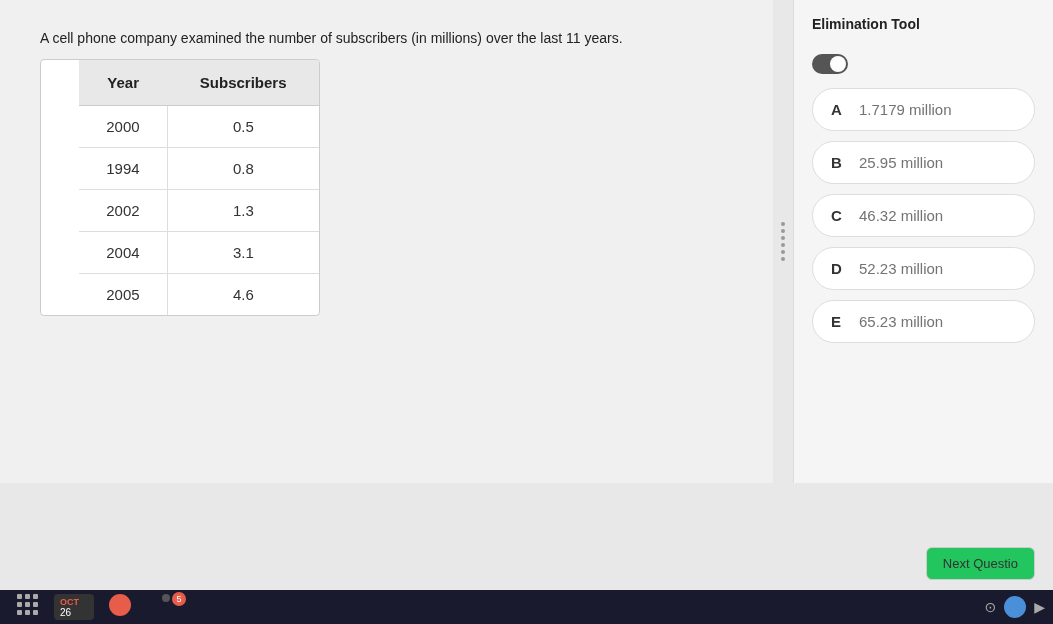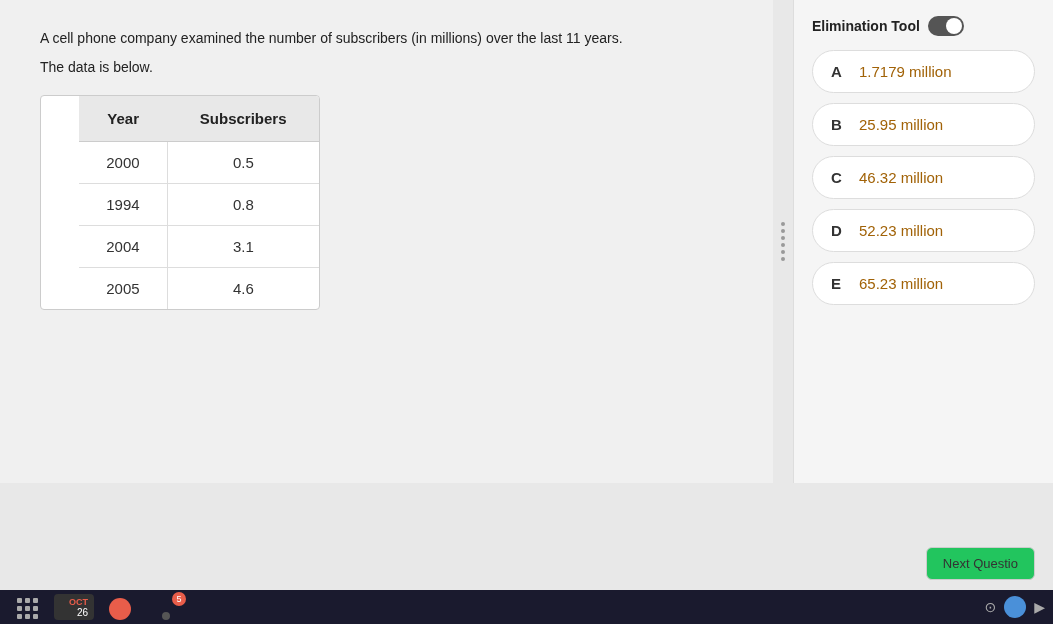--- a/index.html
+++ b/index.html
@@ -111,23 +111,23 @@
     
     .right-panel {
       width: 260px;
       background: #f5f5f5;
       padding: 16px 18px;
       border-left: 1px solid #ddd;
     }
 
     .elimination-tool-row {
       display: flex;
-      align-items: center;
-      gap: 8px;
+      gap: 22px;
       margin-bottom: 14px;
+      flex-direction: column;
     }
 
     .elimination-label {
       font-size: 14px;
       font-weight: 600;
       color: #222;
     }
 
     
     .toggle-switch {
@@ -170,21 +170,21 @@
 
     .answer-letter {
       font-size: 15px;
       font-weight: 600;
       color: #333;
       min-width: 18px;
     }
 
     .answer-text {
       font-size: 15px;
-      color: #a16207;
+      color: #737373;
     }
 
     
     .next-question-btn {
       position: absolute;
       bottom: 44px;
       right: 18px;
       background: #22c55e;
       border: 1px solid #ccc;
       border-radius: 6px;
@@ -203,21 +203,21 @@
       height: 34px;
       background: #1a1a2e;
       display: flex;
       align-items: center;
       padding: 0 8px;
       gap: 6px;
     }
 
     .taskbar-item {
       display: flex;
-      align-items: flex-end;
+      align-items: flex-start;
       justify-content: center;
       height: 26px;
       min-width: 40px;
       border-radius: 4px;
       cursor: pointer;
     }
 
     .taskbar-dots {
       display: grid;
       grid-template-columns: repeat(3,6px);
@@ -239,40 +239,43 @@
       gap: 8px;
     }
   </style>
 </head>
 <body>
 
 <div class="main-content">
 
   <div class="left-panel">
     <p class="problem-text">A cell phone company examined the number of subscribers (in millions) over the last 11 years.</p>
-    <p class="data-label">The data is below.</p>
 
     <div class="table-container">
       <table>
         <thead>
           <tr>
             <th>Year</th>
             <th>Subscribers</th>
           </tr>
         </thead>
         <tbody id="table-body">
         <tr>
               <td>2000</td>
               <td>0.5</td>
             </tr>
             <tr>
               <td>1994</td>
               <td>0.8</td>
             </tr>
             <tr>
+              <td>2002</td>
+              <td>1.3</td>
+            </tr>
+            <tr>
               <td>2004</td>
               <td>3.1</td>
             </tr>
             <tr>
               <td>2005</td>
               <td>4.6</td>
             </tr>
           </tbody>
       </table>
     </div>

